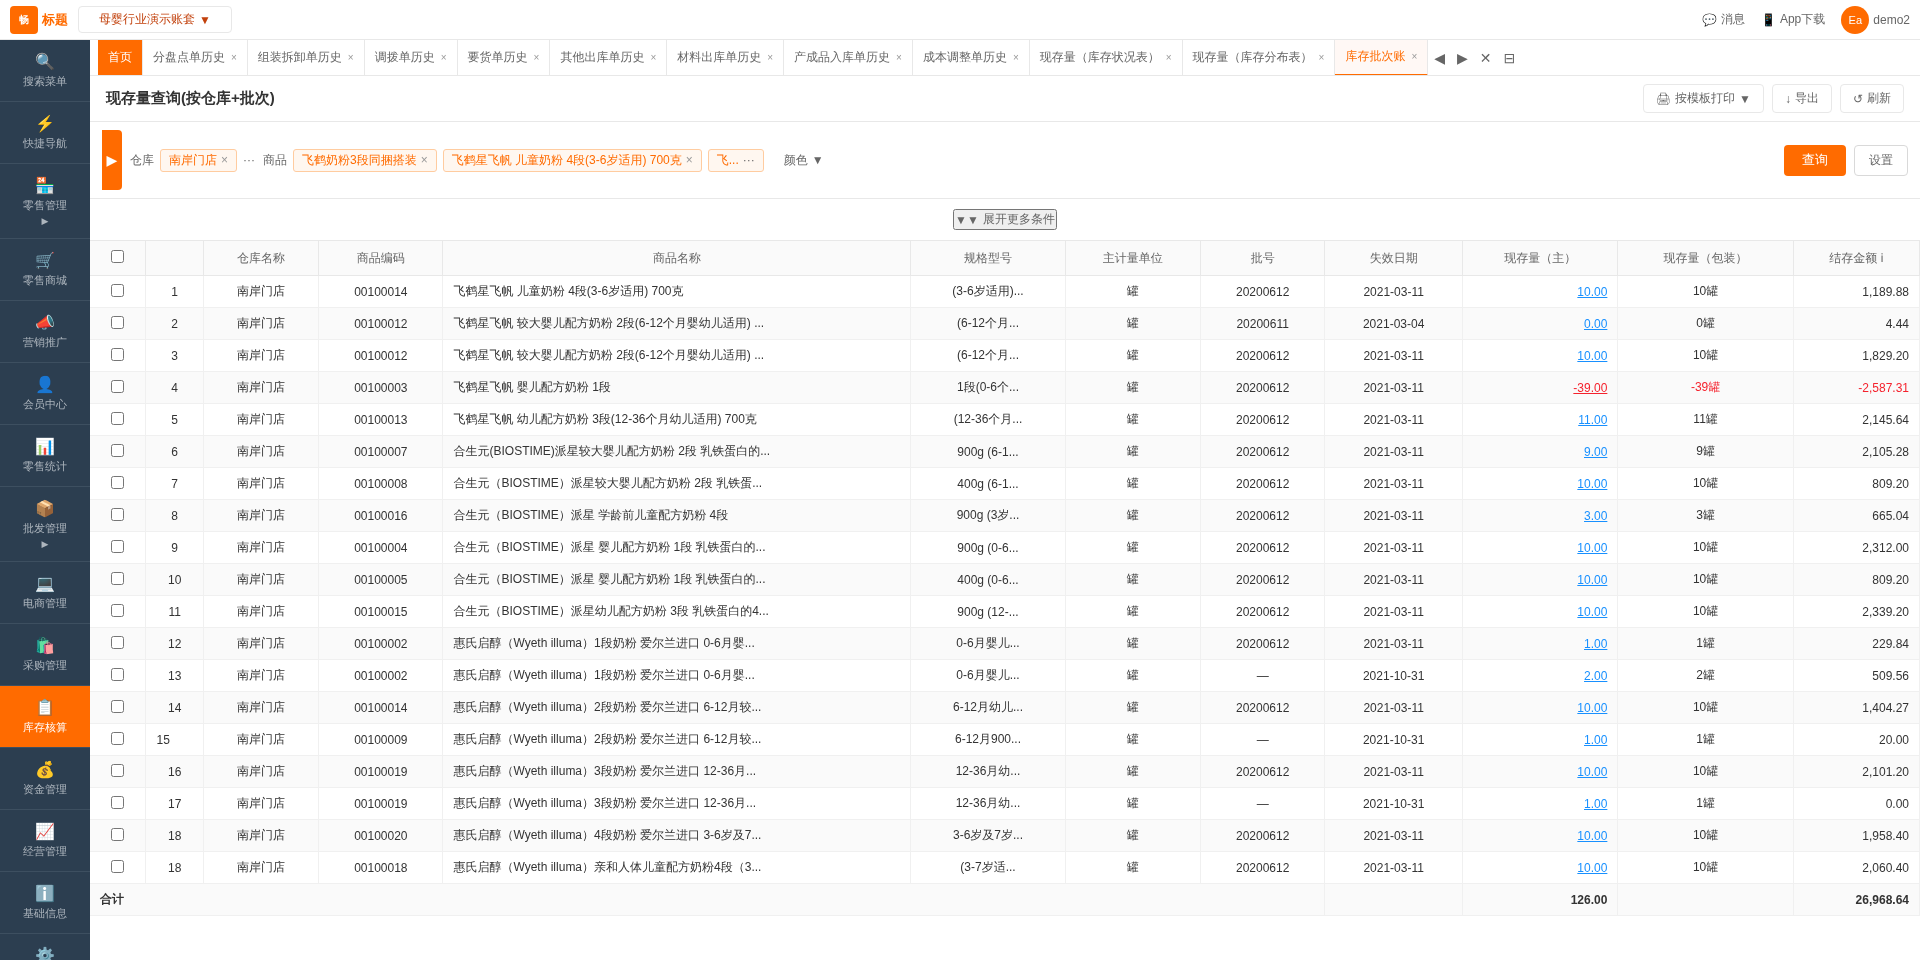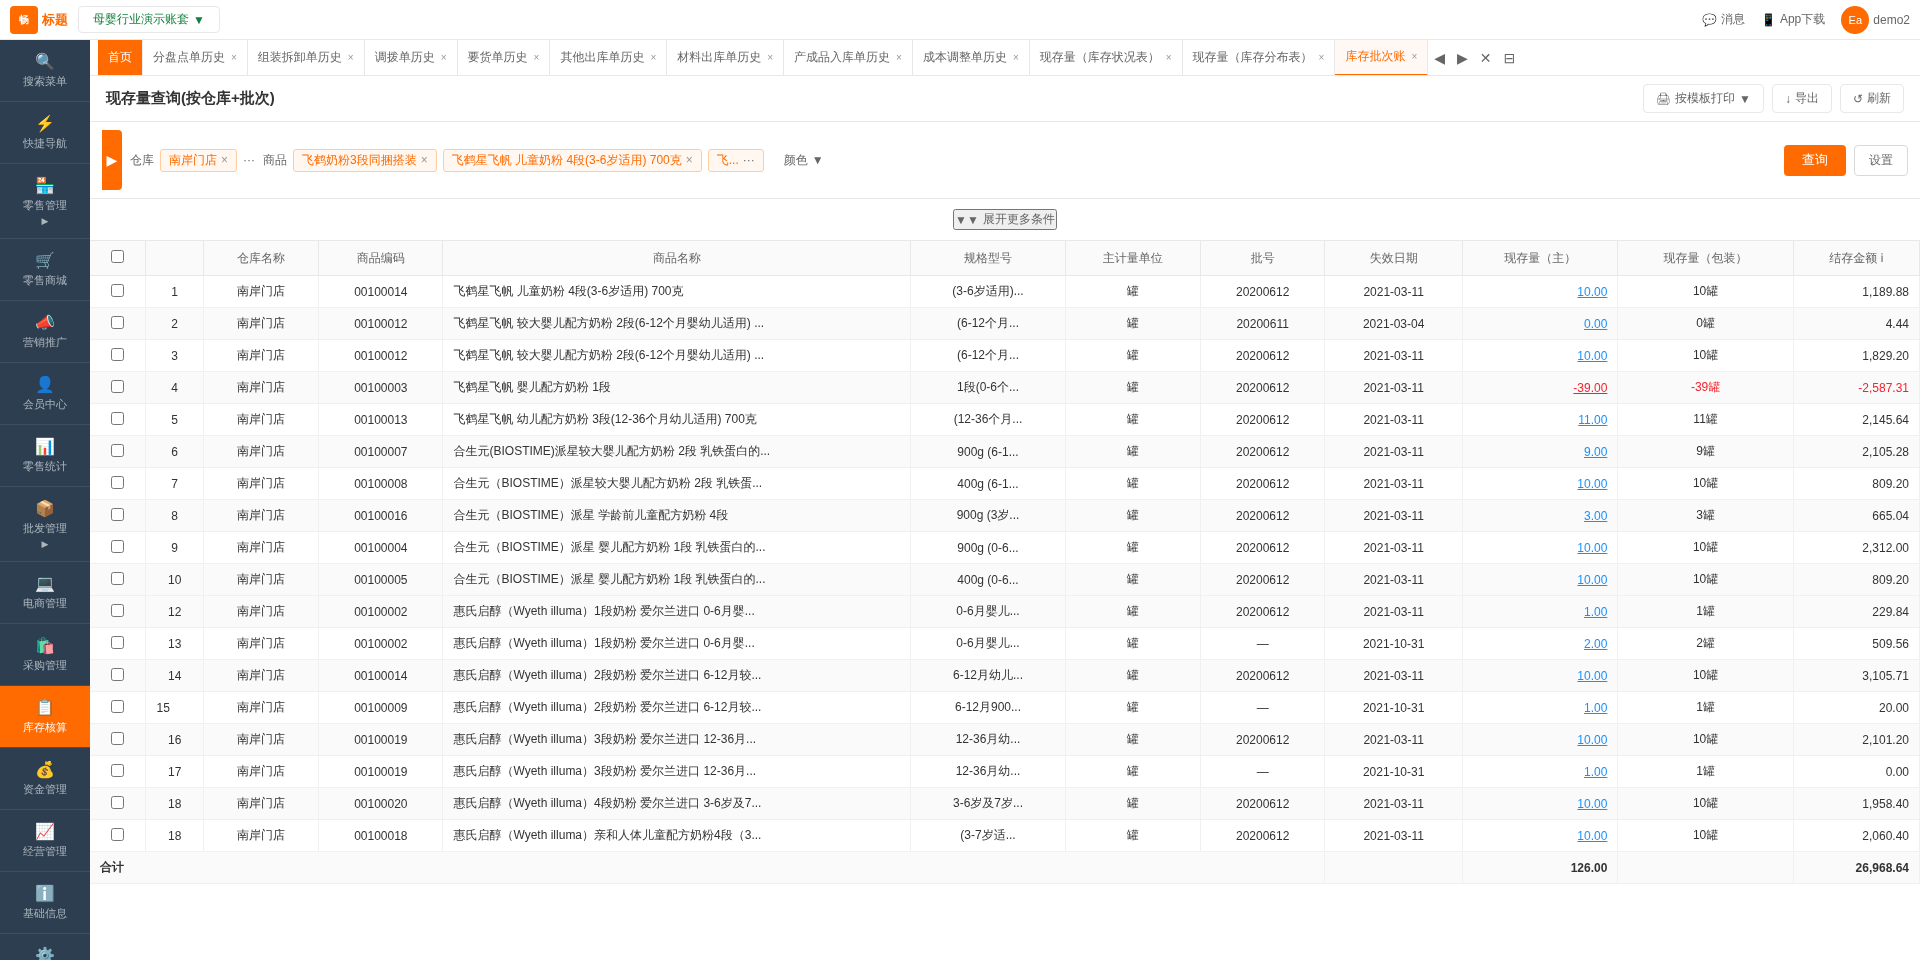--- a/index.html
+++ b/index.html
@@ -6,21 +6,21 @@
     body { font-family: 'Microsoft YaHei', Arial, sans-serif; font-size: 12px; background: #f0f2f5; color: #333; overflow: hidden; }
 
     
     .app-wrapper { display: flex; flex-direction: column; height: 960px; width: 1920px; }
     
     
     .top-bar { height: 40px; background: #fff; display: flex; align-items: center; padding: 0 10px; border-bottom: 1px solid #e8e8e8; justify-content: space-between; }
     .top-bar-left { display: flex; align-items: center; gap: 10px; }
     .logo-area { display: flex; align-items: center; gap: 4px; color: #ff6b00; font-weight: bold; font-size: 13px; }
     .logo-icon { width: 28px; height: 28px; background: #ff6b00; border-radius: 4px; display: flex; align-items: center; justify-content: center; color: white; font-size: 10px; }
-    .company-selector { display: flex; align-items: center; gap: 4px; color: #15803d; cursor: pointer; padding: 4px 14px; border: 1px solid #e8e8e8; border-radius: 4px; font-size: 12px; }
+    .company-selector { display: flex; align-items: center; gap: 4px; color: #c2410c; cursor: pointer; padding: 4px 20px; border: 1px solid #e8e8e8; border-radius: 4px; font-size: 12px; }
     .top-bar-right { display: flex; align-items: center; gap: 16px; }
     .top-bar-action { display: flex; align-items: center; gap: 4px; color: #666; cursor: pointer; font-size: 12px; }
     .user-avatar { width: 28px; height: 28px; background: #ff6b00; border-radius: 50%; display: flex; align-items: center; justify-content: center; color: white; font-size: 11px; }
 
     
     .main-layout { display: flex; flex: 1; overflow: hidden; }
 
     
     .sidebar { width: 90px; background: #2c3e50; display: flex; flex-direction: column; overflow-y: auto; }
     .sidebar-item { display: flex; flex-direction: column; align-items: center; padding: 12px 0; cursor: pointer; color: #adb5bd; font-size: 11px; gap: 3px; border-bottom: 1px solid #3d4f60; }
@@ -458,20 +458,34 @@
     <td style="text-align:center;">00100005</td>
     <td class="td-left" style="max-width:280px;overflow:hidden;text-overflow:ellipsis;">合生元（BIOSTIME）派星 婴儿配方奶粉 1段 乳铁蛋白的...</td>
     <td style="text-align:center;">400g (0-6...</td>
     <td style="text-align:center;">罐</td>
     <td style="text-align:center;">20200612</td>
     <td style="text-align:center;">2021-03-11</td>
     <td class="td-num td-link ">10.00</td>
     <td style="text-align:center; ">10罐</td>
     <td class="td-num ">809.20</td>
   </tr>
+                <tr style="background: rgb(255, 255, 255);">
+    <td><input type="checkbox" style=""></td>
+    <td style="text-align:center;">11</td>
+    <td style="text-align:center;">南岸门店</td>
+    <td style="text-align:center;">00100015</td>
+    <td class="td-left" style="max-width:280px;overflow:hidden;text-overflow:ellipsis;">合生元（BIOSTIME）派星幼儿配方奶粉 3段 乳铁蛋白的4...</td>
+    <td style="text-align:center;">900g (12-...</td>
+    <td style="text-align:center;">罐</td>
+    <td style="text-align:center;">20200612</td>
+    <td style="text-align:center;">2021-03-11</td>
+    <td class="td-num td-link ">10.00</td>
+    <td style="text-align:center; ">10罐</td>
+    <td class="td-num ">2,339.20</td>
+  </tr>
                 <tr style="background: rgb(250, 250, 250);">
     <td><input type="checkbox" style=""></td>
     <td style="text-align:center;">12</td>
     <td style="text-align:center;">南岸门店</td>
     <td style="text-align:center;">00100002</td>
     <td class="td-left" style="max-width:280px;overflow:hidden;text-overflow:ellipsis;">惠氏启醇（Wyeth illuma）1段奶粉 爱尔兰进口 0-6月婴...</td>
     <td style="text-align:center;">0-6月婴儿...</td>
     <td style="text-align:center;">罐</td>
     <td style="text-align:center;">20200612</td>
     <td style="text-align:center;">2021-03-11</td>
@@ -498,21 +512,21 @@
     <td style="text-align:center;">14</td>
     <td style="text-align:center;">南岸门店</td>
     <td style="text-align:center;">00100014</td>
     <td class="td-left" style="max-width:280px;overflow:hidden;text-overflow:ellipsis;">惠氏启醇（Wyeth illuma）2段奶粉 爱尔兰进口 6-12月较...</td>
     <td style="text-align:center;">6-12月幼儿...</td>
     <td style="text-align:center;">罐</td>
     <td style="text-align:center;">20200612</td>
     <td style="text-align:center;">2021-03-11</td>
     <td class="td-num td-link ">10.00</td>
     <td style="text-align:center; ">10罐</td>
-    <td class="td-num ">3,105.71</td>
+    <td class="td-num ">1,404.27</td>
   </tr>
                 <tr style="background: rgb(255, 255, 255);">
     <td><input type="checkbox" style=""></td>
     <td style="text-align:left;">15</td>
     <td style="text-align:center;">南岸门店</td>
     <td style="text-align:center;">00100009</td>
     <td class="td-left" style="max-width:280px;overflow:hidden;text-overflow:ellipsis;">惠氏启醇（Wyeth illuma）2段奶粉 爱尔兰进口 6-12月较...</td>
     <td style="text-align:center;">6-12月900...</td>
     <td style="text-align:center;">罐</td>
     <td style="text-align:center;">—</td>

